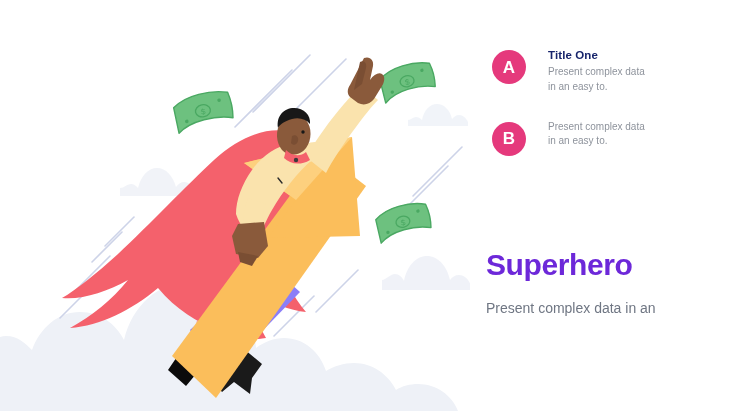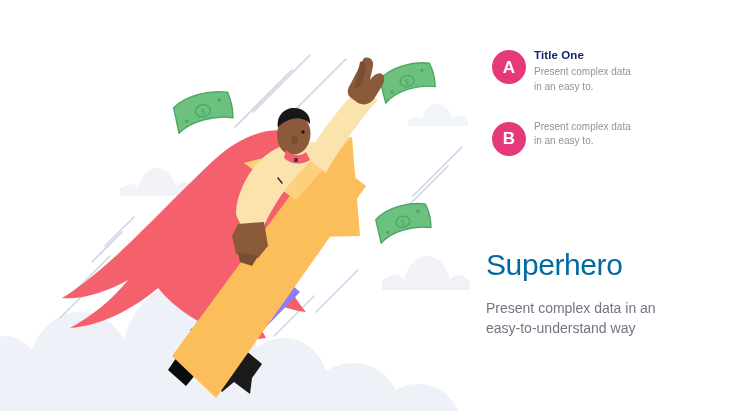--- a/index.html
+++ b/index.html
@@ -46,21 +46,21 @@
     color: #ffffff;
     font-size: 17px;
     font-weight: bold;
     display: flex;
     align-items: center;
     justify-content: center;
     line-height: 1;
     margin-top: 2px;
   }
   .bullet-text {
-    margin-left: 8px;
+    margin-left: 22px;
     padding-top: 0px;
   }
   .bullet-title {
     color: #17246b;
     font-size: 11.5px;
     font-weight: bold;
     line-height: 1.25;
     margin-bottom: 3px;
     letter-spacing: 0.1px;
   }
@@ -70,23 +70,23 @@
     line-height: 1.42;
   }
 
   
   #headline {
     position: absolute;
     left: 486px; top: 248px;
     width: 230px;
   }
   .headline-line {
-    color: #0369a1;
+    color: #6d28d9;
     font-size: 30px;
-    font-weight: normal;
+    font-weight: bold;
     line-height: 1.13;
     letter-spacing: -0.4px;
   }
   #headline-sub {
     margin-top: 16px;
     color: #6f7683;
     font-size: 14px;
     line-height: 1.45;
   }
 </style>
@@ -406,17 +406,16 @@
         <div class="bullet-desc">in an easy to.</div>
       </div>
     </div>
 
   </div>
 
   <div id="headline">
     <div class="headline-line">Superhero</div>
     <div id="headline-sub">
       <div>Present complex data in an</div>
-      <div>easy-to-understand way</div>
     </div>
   </div>
 
 </div>
 
 </body></html>

